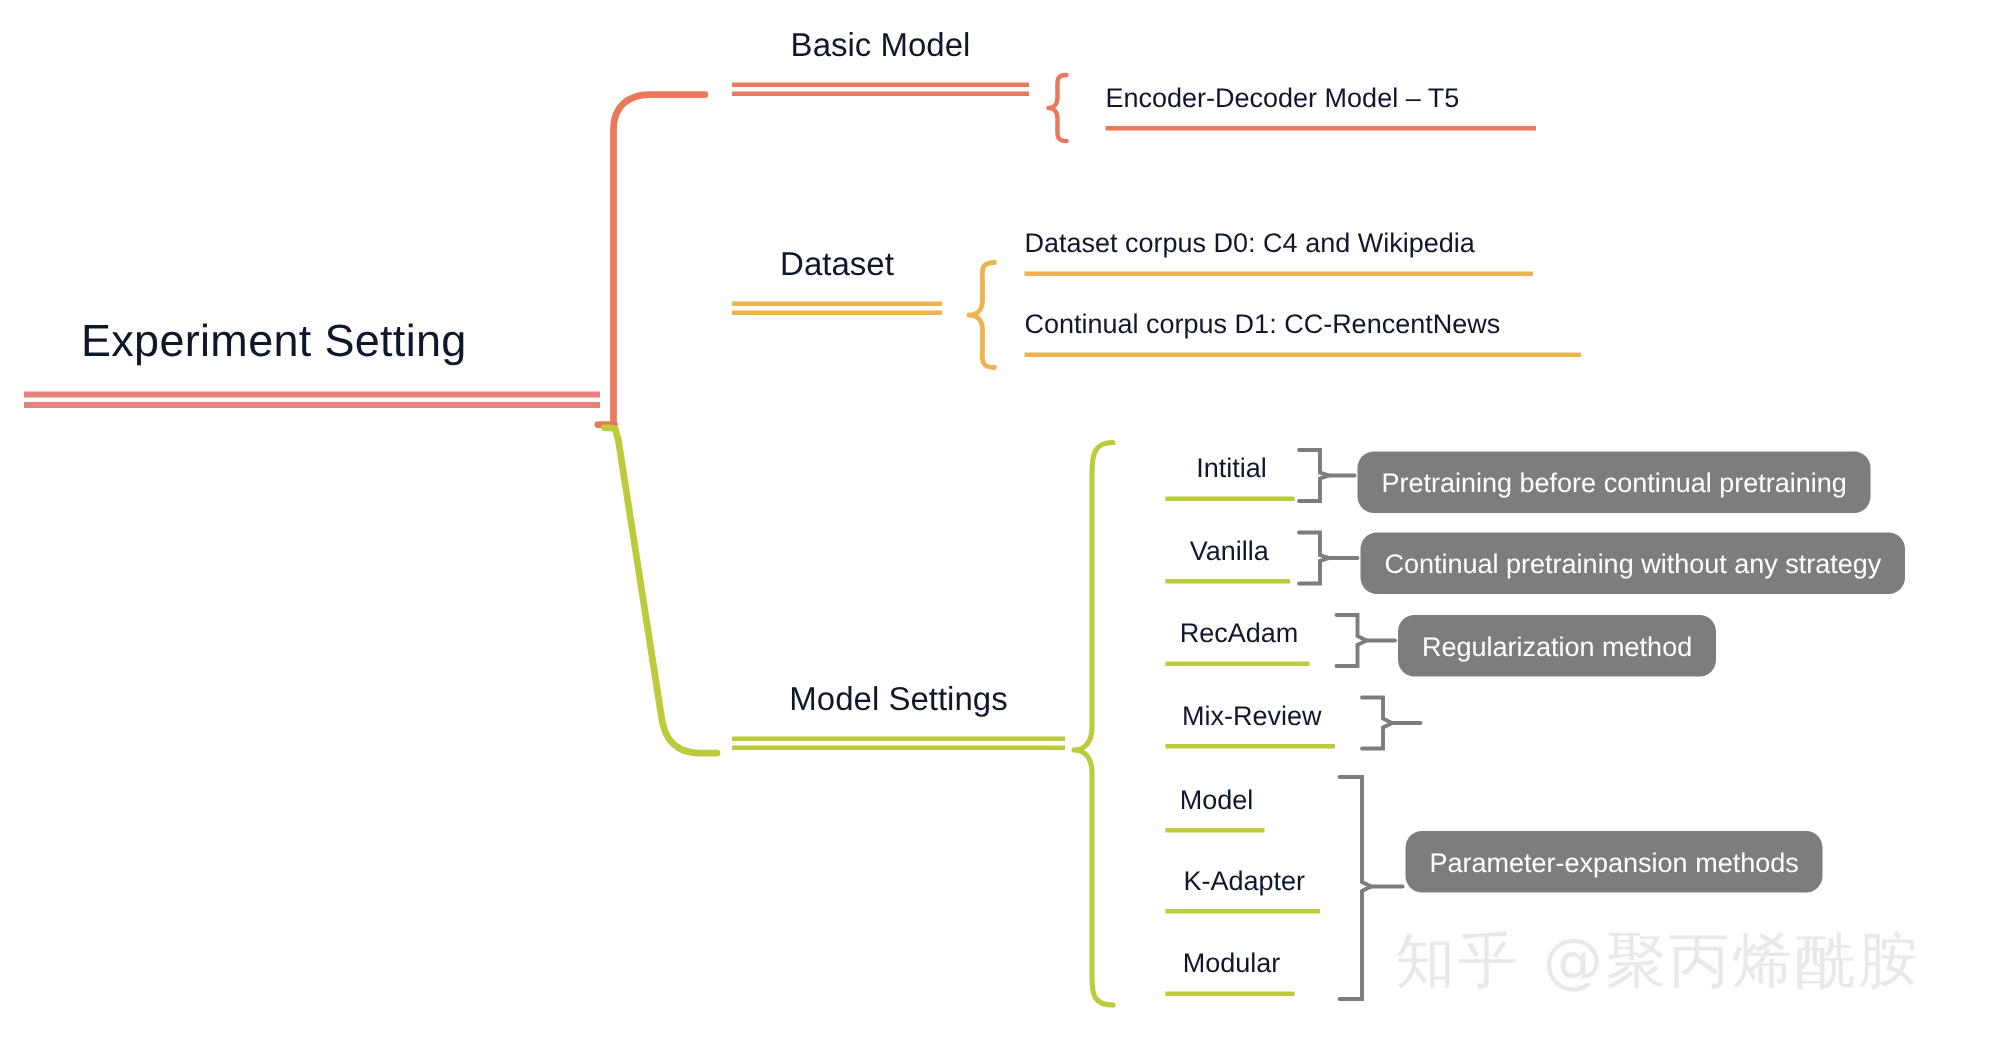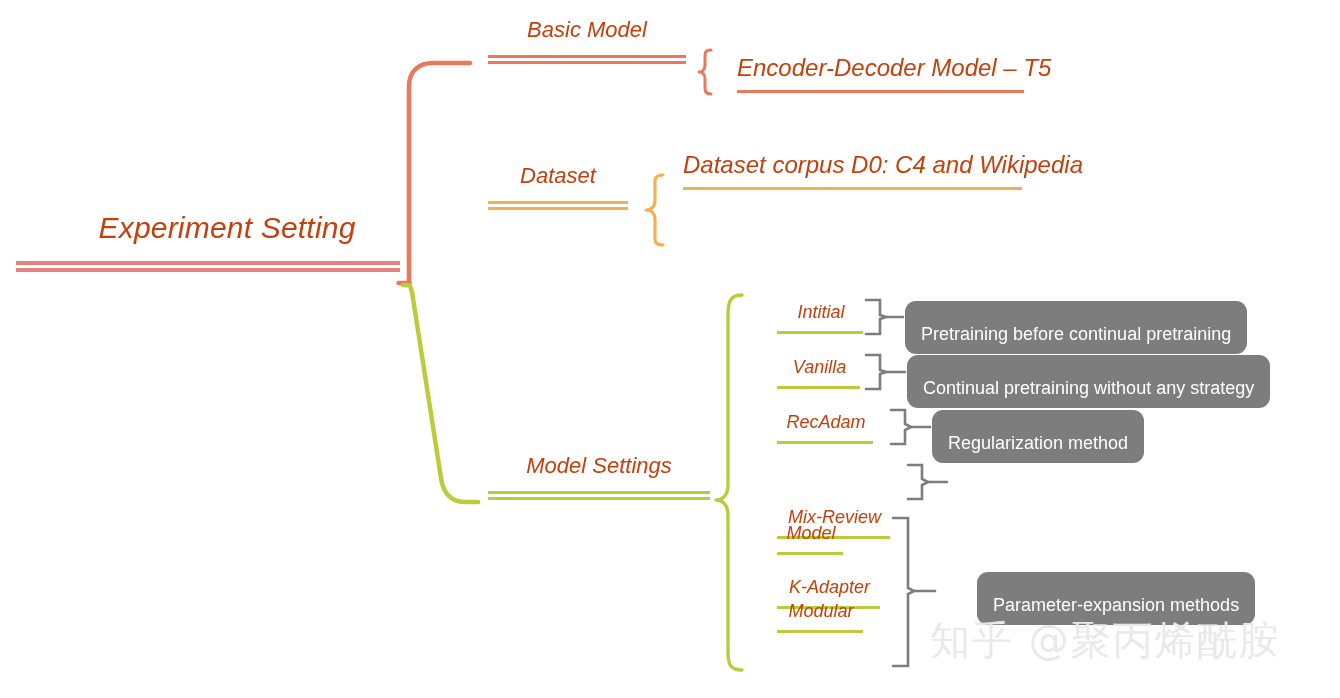--- a/index.html
+++ b/index.html
@@ -23,96 +23,95 @@
     pointer-events: none;
   }
 
   
   .node {
     position: absolute;
     white-space: nowrap;
   }
   .node .label {
     display: block;
-    color: #c2410c;
+    color: #0f172a;
     line-height: 1;
-    font-style: italic;
   }
   .node .rule {
     display: block;
     width: 100%;
   }
   .node .rule i {
     display: block;
     width: 100%;
     height: 3px;
     background: currentColor;
   }
   .node .rule i + i {
     margin-top: 3px;
   }
 
   
   .root { left: 16px; top: 213px; width: 384px; }
-  .root .label { font-size: 30px; letter-spacing: .2px; padding-left: 38px; text-align: center; }
+  .root .label { font-size: 30px; letter-spacing: .2px; padding-left: 38px; }
   .root .rule  { margin-top: 18px; color: #e4827d; }
   .root .rule i { height: 4px; }
 
   
   .l1 .label { font-size: 22px; text-align: center; }
   .l1 .rule  { margin-top: 14px; }
   .l1 .rule i { height: 3px; }
 
   .n-basic    { left: 488px; top: 19px;  width: 198px; }
   .n-basic .rule    { color: #e8795a; }
   .n-dataset  { left: 488px; top: 165px; width: 140px; }
   .n-dataset .rule  { color: #efb250; }
   .n-model    { left: 488px; top: 455px; width: 222px; }
   .n-model .rule    { color: #bccb3c; }
 
   
-  .l2 .label { font-size: 24px; }
+  .l2 .label { font-size: 18px; }
   .l2 .rule  { margin-top: 10px; }
   .l2 .rule i { height: 3px; }
 
   .n-t5   { left: 737px; top: 56px;  width: 287px; }
   .n-t5 .rule  { color: #e8795a; }
   .n-d0   { left: 683px; top: 153px; width: 339px; }
   .n-d0 .rule  { color: #efb250; }
   .n-d1   { left: 683px; top: 207px; width: 371px; }
   .n-d1 .rule  { color: #efb250; }
 
   .leaf { }
   .leaf .label { font-size: 18px; padding-left: 2px; text-align: center; }
   .leaf .rule  { color: #bccb3c; }
 
   .n-intitial { left: 777px; top: 303px; width: 86px; }
   .n-vanilla  { left: 777px; top: 358px; width: 83px; }
   .n-recadam  { left: 777px; top: 413px; width: 96px; }
-  .n-mixrev   { left: 777px; top: 468px; width: 113px; margin-top: 40px; }
+  .n-mixrev   { left: 777px; top: 468px; width: 113px; }
   .n-lora     { left: 777px; top: 524px; width: 66px; }
   .n-kadapter { left: 777px; top: 578px; width: 103px; }
-  .n-modular  { left: 777px; top: 602px; width: 86px; }
+  .n-modular  { left: 777px; top: 633px; width: 86px; }
 
   
   .badge {
     position: absolute;
     background: #7d7d7d;
     color: #ffffff;
     border-radius: 11px;
     font-size: 18px;
     line-height: 1;
-    padding: 24px 16px 11px 16px;
+    padding: 12px 16px 11px 16px;
     white-space: nowrap;
   }
   .b-pretrain { left: 905px;  top: 301px; }
   .b-vanilla  { left: 907px;  top: 355px; }
   .b-regular  { left: 932px;  top: 410px; }
   .b-rehears  { left: 949px;  top: 465px; }
-  .b-param    { left: 937px;  top: 572px; margin-left: 40px; }
+  .b-param    { left: 937px;  top: 554px; }
 
   
   .watermark {
     position: absolute;
     left: 930px;
     top: 613px;
     font-size: 40px;
     color: #e9e9e9;
     letter-spacing: 2px;
     white-space: nowrap;
@@ -207,20 +206,26 @@
       </span>
   </div>
 
   <div class="node l2 n-d0">
     <span class="label">Dataset corpus D0: C4 and Wikipedia</span>
     <span class="rule">
         <i></i>
       </span>
   </div>
 
+  <div class="node l2 n-d1">
+    <span class="label">Continual corpus D1: CC-RencentNews</span>
+    <span class="rule">
+        <i></i>
+      </span>
+  </div>
 
   <div class="node l2 leaf n-intitial">
     <span class="label">Intitial</span>
     <span class="rule">
         <i></i>
       </span>
   </div>
 
   <div class="node l2 leaf n-vanilla">
     <span class="label">Vanilla</span>

